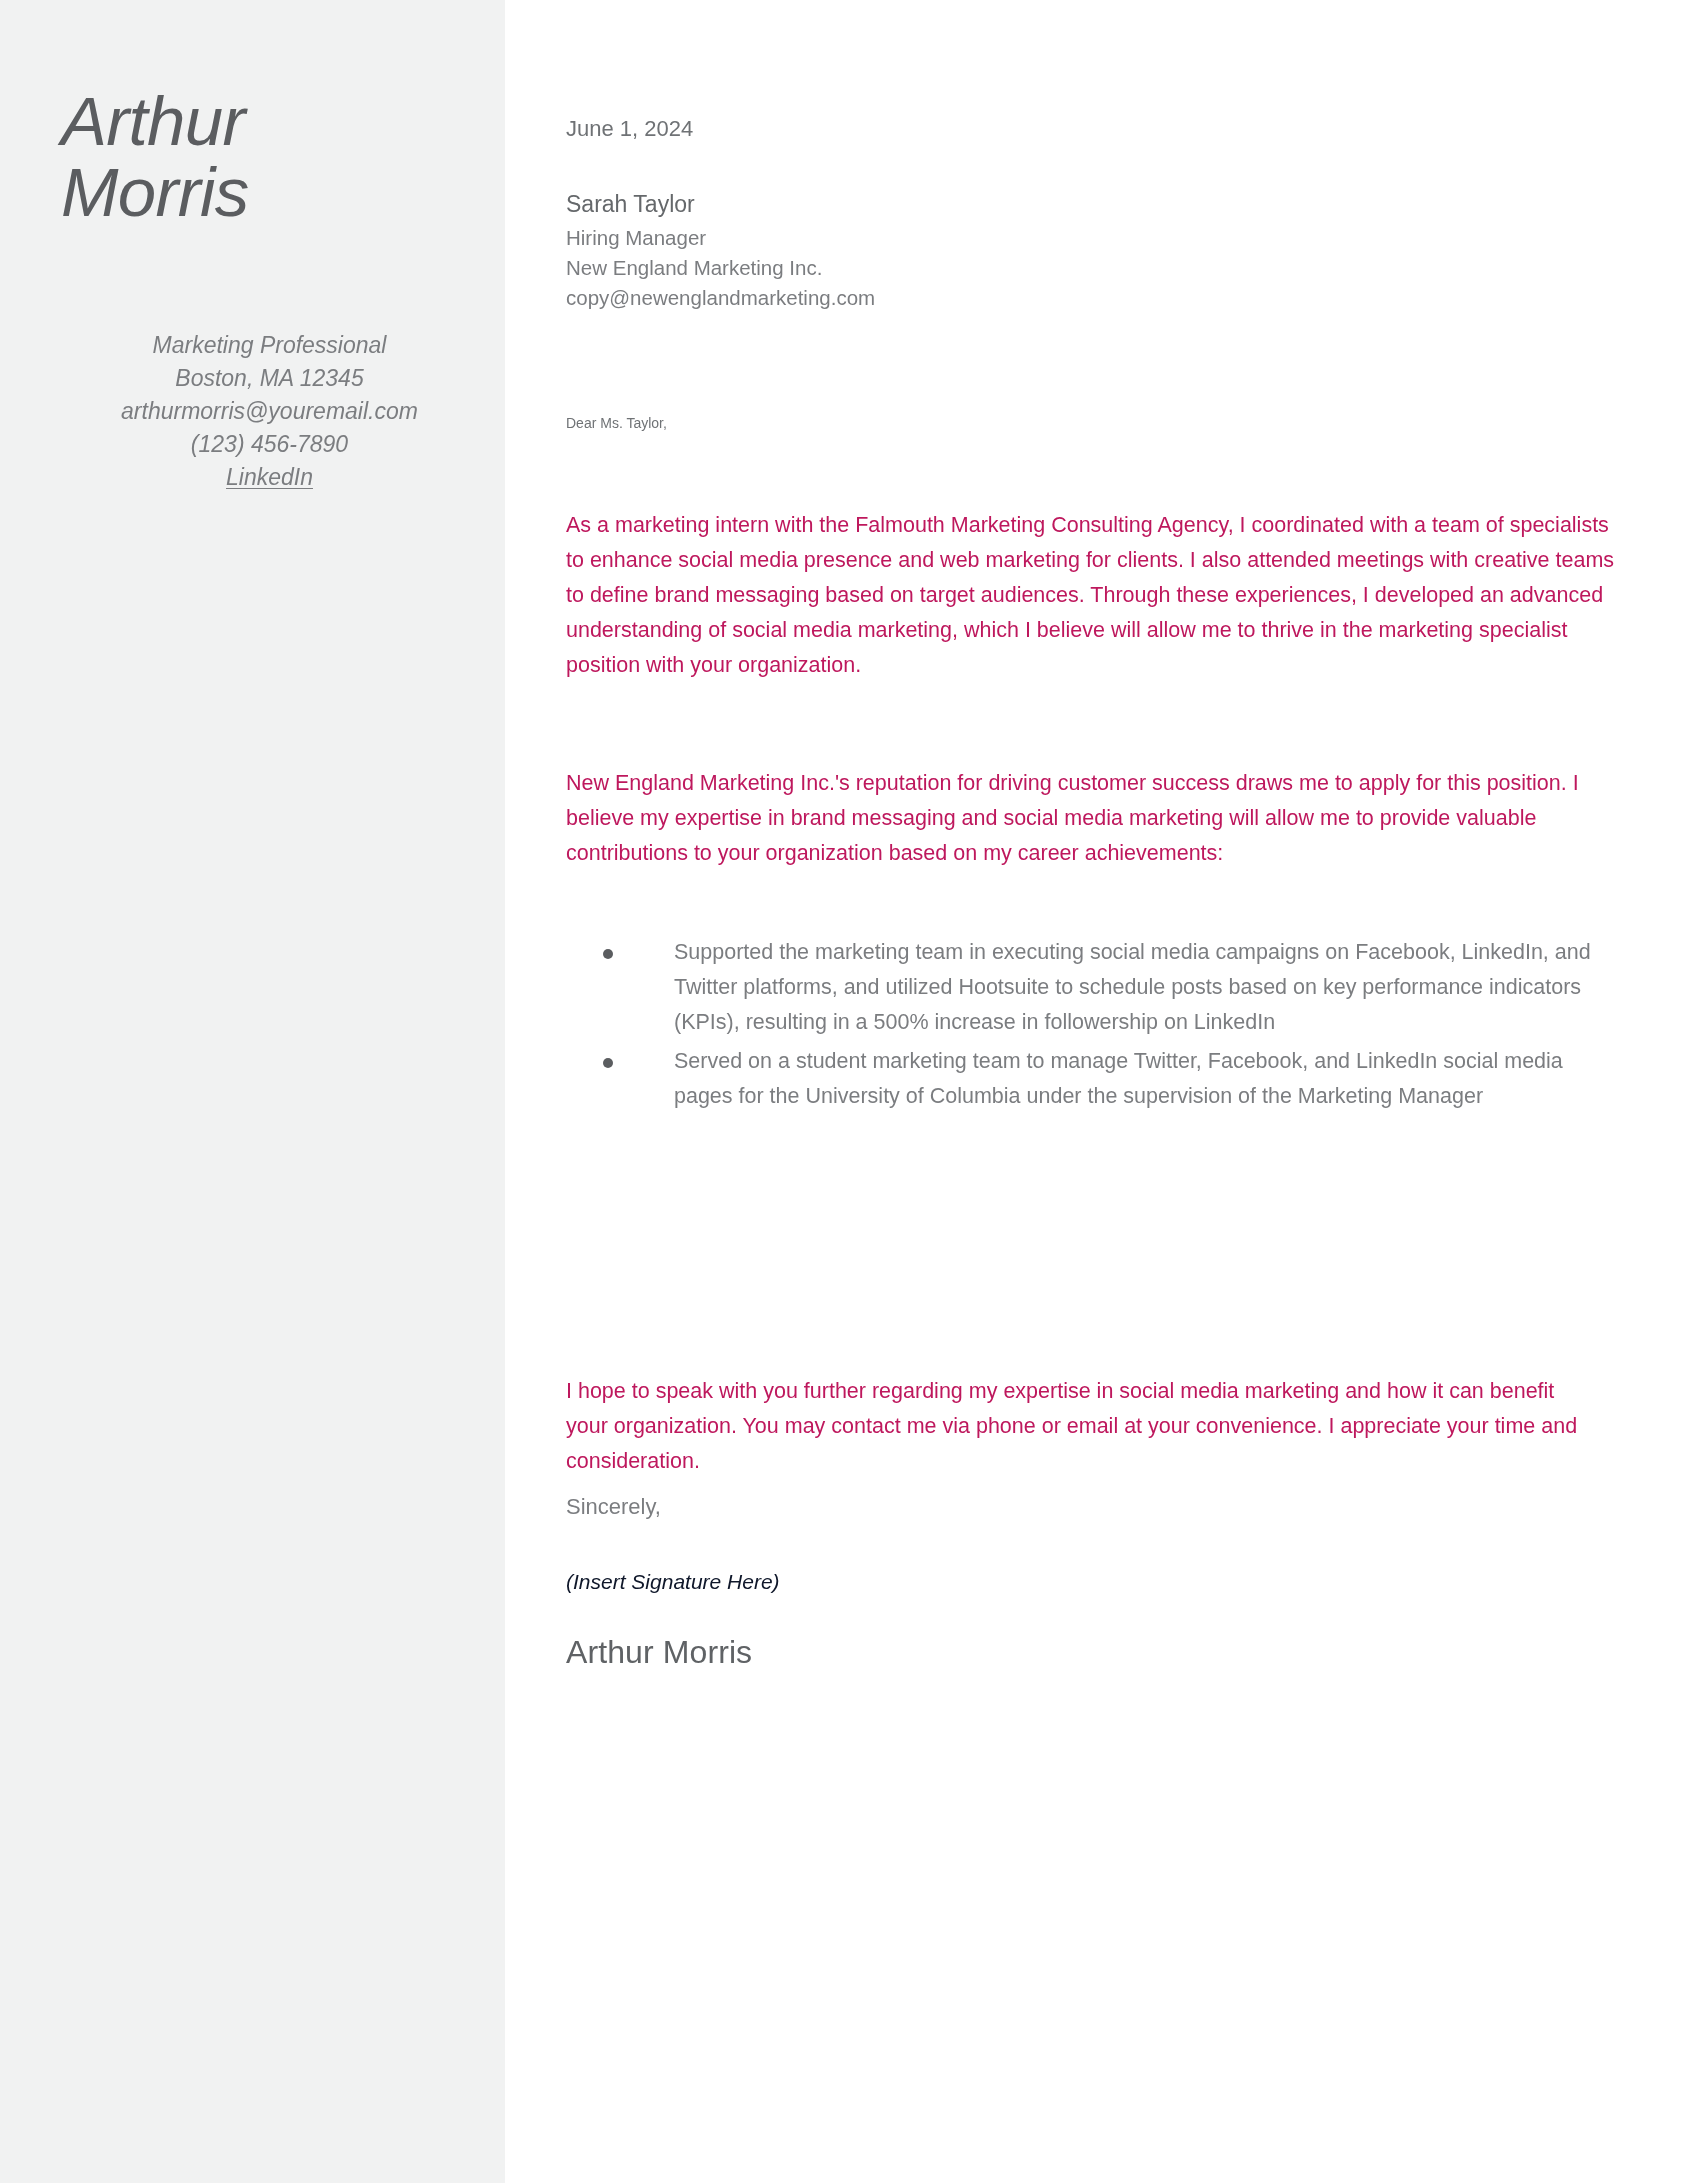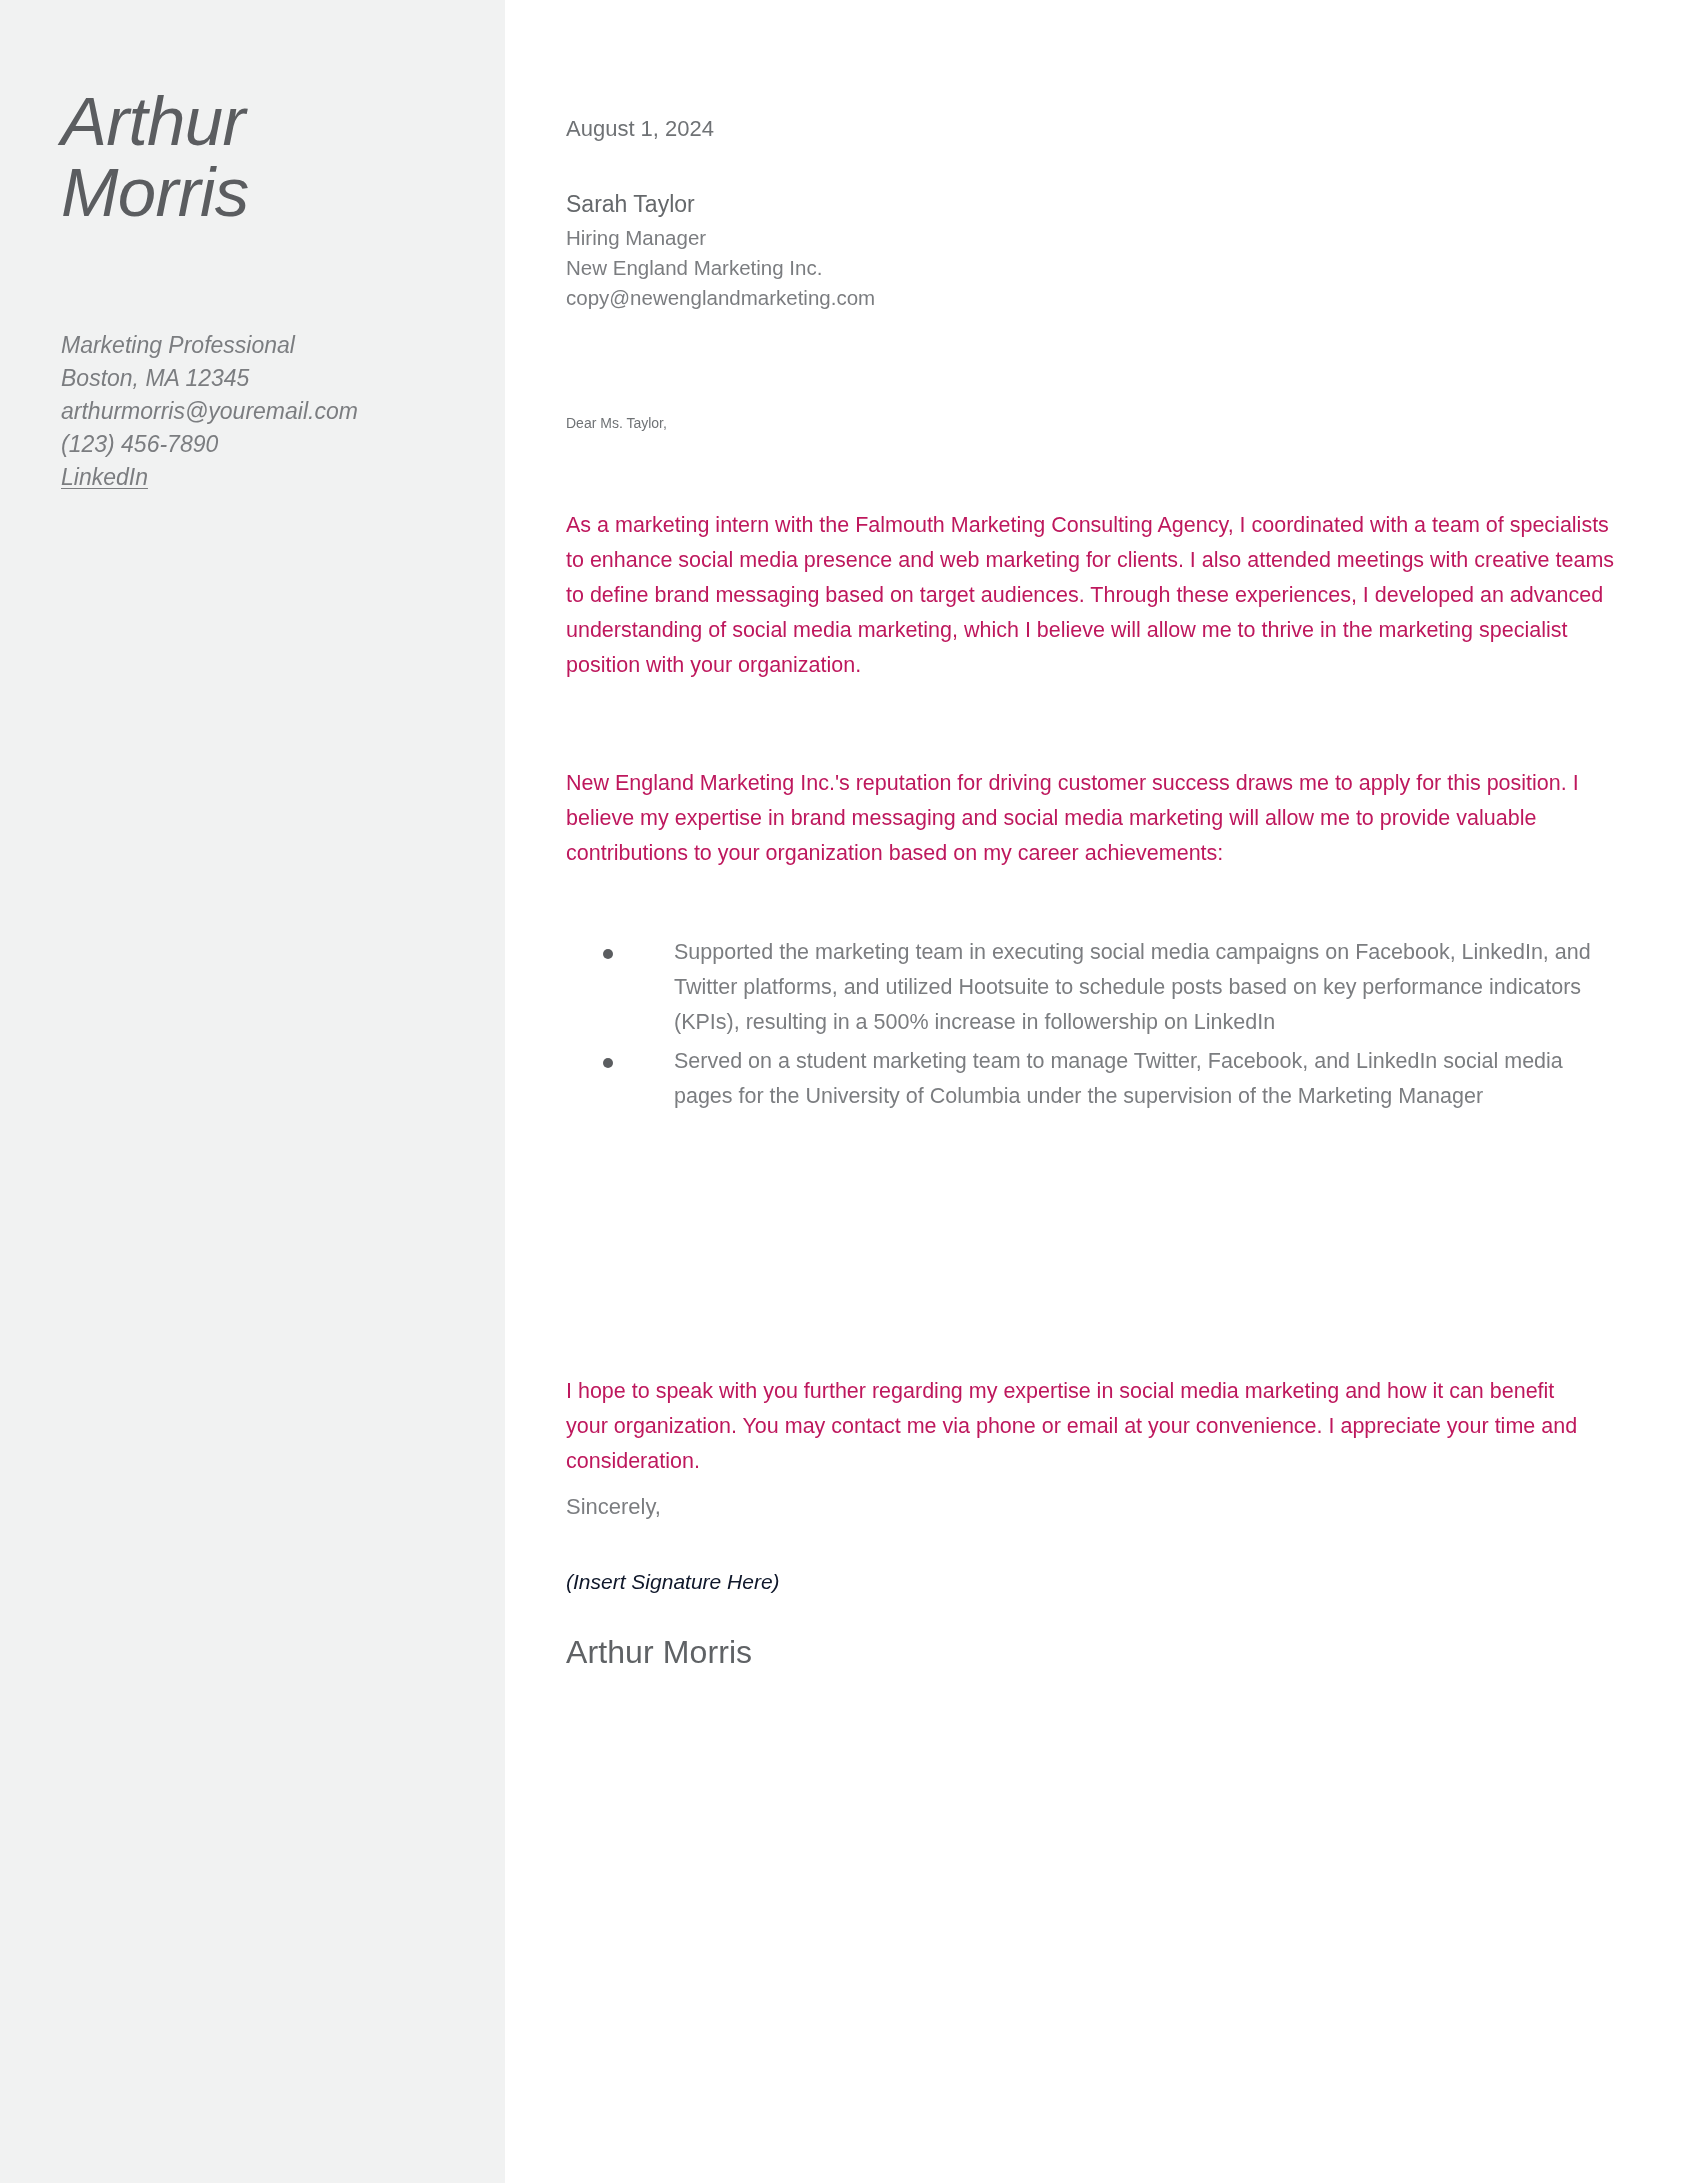--- a/index.html
+++ b/index.html
@@ -54,20 +54,21 @@
     top: 329px;
     width: 417px;
     font-size: 23px;
     line-height: 1.44;
     color: #7b7d80;
     font-weight: 400;
   }
   .contact-block .contact-line {
     display: block;
     white-space: nowrap;
+    text-align: center;
   }
   .contact-block .contact-link {
     display: inline-block;
     text-decoration: underline;
     text-underline-offset: 3.3px;
     text-decoration-thickness: 1.3px;
     color: #7b7d80;
     cursor: pointer;
   }
 
@@ -199,21 +200,21 @@
       <span class="contact-line">Boston, MA 12345</span>
       <span class="contact-line">arthurmorris@youremail.com</span>
       <span class="contact-line">(123) 456-7890</span>
       <span class="contact-line"><a class="contact-link" href="#">LinkedIn</a></span>
     </div>
 
   </aside>
 
   <main class="letter">
 
-    <div class="letter-date">August 1, 2024</div>
+    <div class="letter-date">June 1, 2024</div>
 
     <div class="recipient">
       <span class="rcpt-name">Sarah Taylor</span>
       <span class="rcpt-line">Hiring Manager</span>
       <span class="rcpt-line">New England Marketing Inc.</span>
       <span class="rcpt-line">copy@newenglandmarketing.com</span>
     </div>
 
     <div class="salutation">Dear Ms. Taylor,</div>
 

